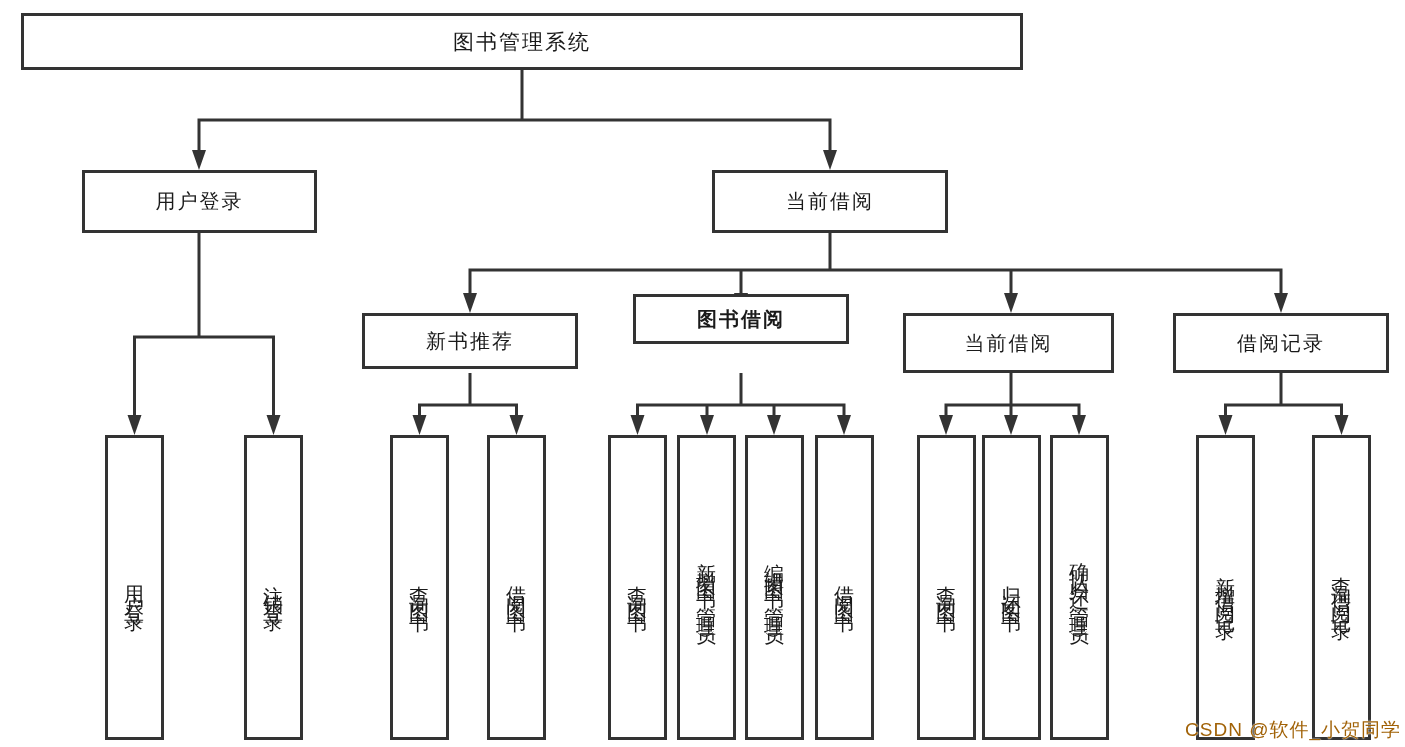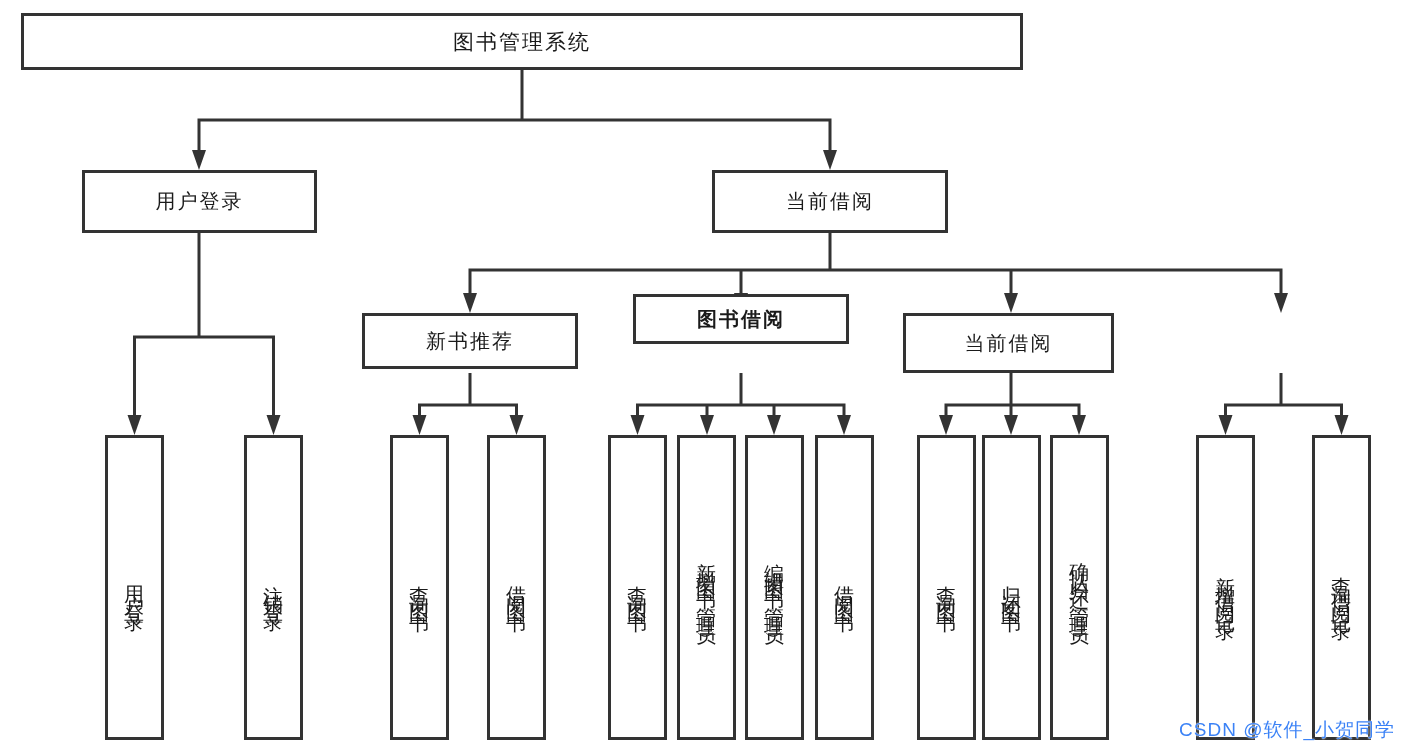--- a/index.html
+++ b/index.html
@@ -12,22 +12,22 @@
     position:absolute;box-sizing:border-box;border:3px solid #333333;background:#ffffff;
     display:flex;align-items:center;justify-content:center;z-index:2;
   }
   .hbox{font-size:20px;letter-spacing:2px;white-space:nowrap;}
   .root{font-size:21px;}
   .vbox{
     writing-mode:vertical-rl;text-orientation:mixed;
     font-size:20px;letter-spacing:9px;line-height:1;
   }
   .watermark{
-    position:absolute;right:10px;bottom:4px;z-index:3;
-    font-size:19px;color:#3b82f6;letter-spacing:1px;white-space:nowrap;
+    position:absolute;right:4px;bottom:4px;z-index:3;
+    font-size:19px;color:#a16207;letter-spacing:1px;white-space:nowrap;
     text-shadow:0 0 2px #ffffff,0 0 1px #ffffff;
   }
 </style>
 </head>
 <body>
 
 <div id="stage">
 
   <svg id="wires" width="1405" height="747" viewBox="0 0 1405 747">
     <g stroke="#333333" stroke-width="3" fill="none">
@@ -63,20 +63,21 @@
   </svg>
 
   <div class="box hbox root" style="left:21px;top:13px;width:1002px;height:57px;">图书管理系统</div>
 
   <div class="box hbox" style="left:82px;top:170px;width:235px;height:63px;">用户登录</div>
   <div class="box hbox" style="left:712px;top:170px;width:236px;height:63px;">当前借阅</div>
 
   <div class="box hbox" style="left:362px;top:313px;width:216px;height:56px;">新书推荐</div>
   <div class="box hbox" style="left:633px;top:294px;width:216px;height:50px;font-weight:bold;">图书借阅</div>
   <div class="box hbox" style="left:903px;top:313px;width:211px;height:60px;">当前借阅</div>
+  <div class="box hbox" style="left:1173px;top:313px;width:216px;height:60px;">借阅记录</div>
 
   <div class="box vbox" style="left:105px;top:435px;width:59px;height:305px;">用户登录</div>
   <div class="box vbox" style="left:244px;top:435px;width:59px;height:305px;">注销登录</div>
 
   <div class="box vbox" style="left:390px;top:435px;width:59px;height:305px;">查询图书</div>
   <div class="box vbox" style="left:487px;top:435px;width:59px;height:305px;">借阅图书</div>
 
   <div class="box vbox" style="left:608px;top:435px;width:59px;height:305px;">查询图书</div>
   <div class="box vbox" style="left:677px;top:435px;width:59px;height:305px;">新增图书（管理员）</div>
   <div class="box vbox" style="left:745px;top:435px;width:59px;height:305px;">编辑图书（管理员）</div>

